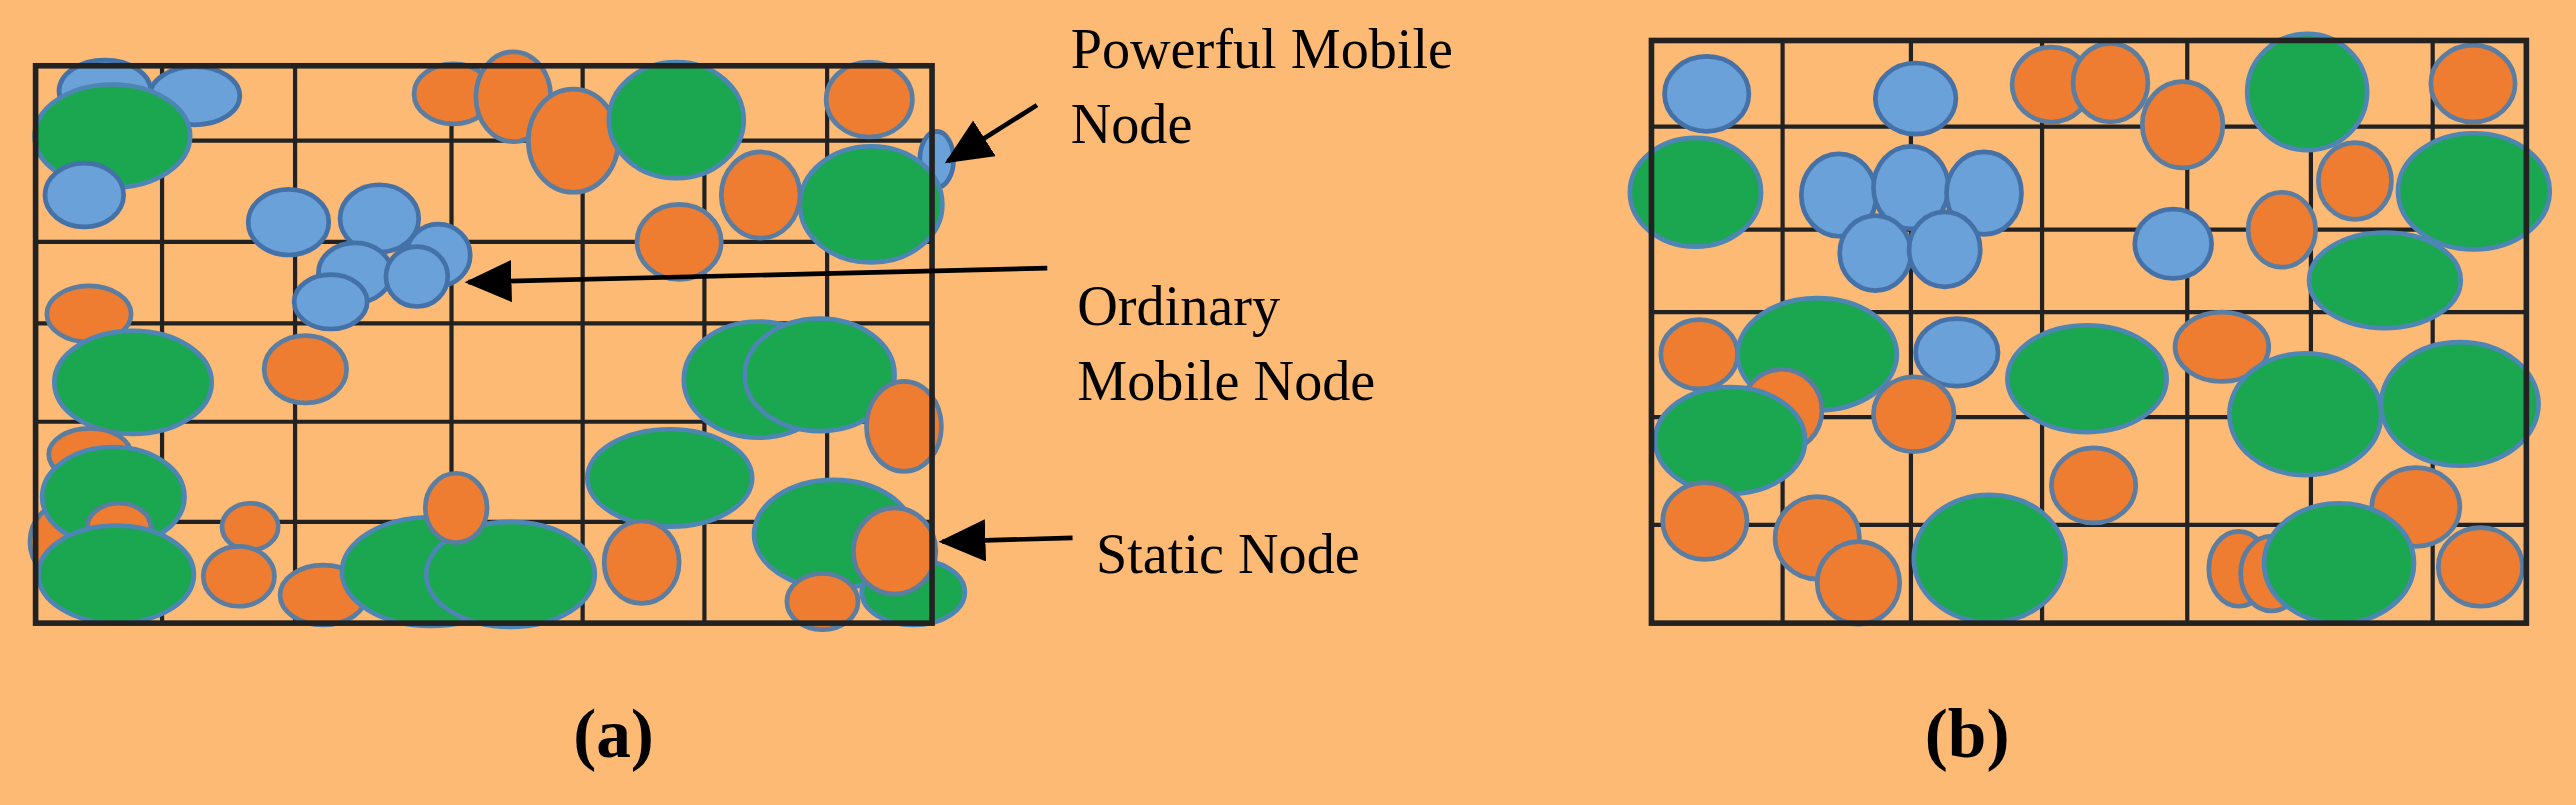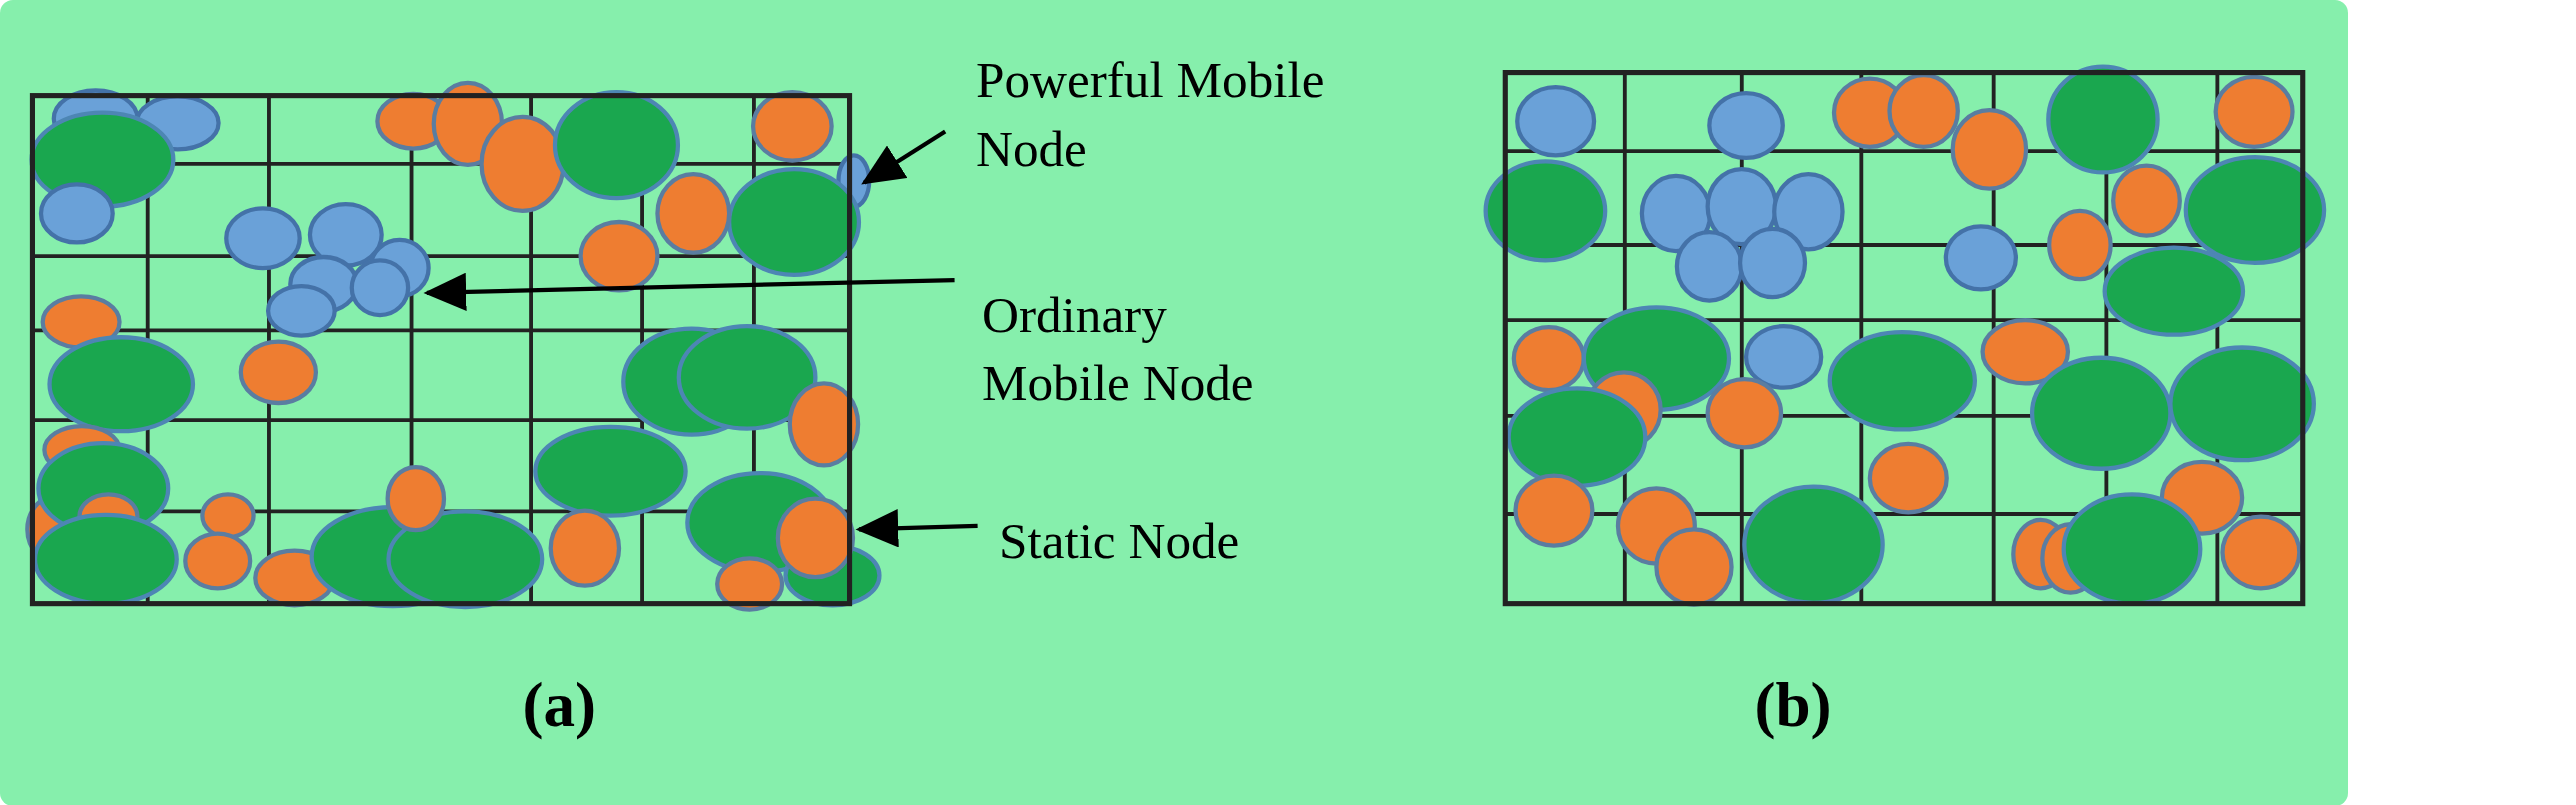--- a/index.html
+++ b/index.html
@@ -1,17 +1,17 @@
 <!DOCTYPE html>
 <html style="font-size:15px"><head>
 <meta charset="utf-8">
 <style>
   html,body{margin:0;padding:0;background:#ffffff;}
-  .stage{position:relative;width:2348px;height:806px;background:#86efac;overflow:hidden;
-         font-family:"Liberation Serif", serif;border-radius:13px;}
+  .stage{position:relative;width:2576px;height:806px;background:#fdba74;overflow:hidden;
+         font-family:"Liberation Serif", serif;}
   .stage svg{position:absolute;left:0;top:0;width:100%;height:100%;}
   text{fill:#000;}
   .legend-label{font-size:60px;}
   .caption{font-size:74px;font-weight:bold;}
 </style>
 </head>
 <body>
 
 <div class="stage">
   <svg id="fig" viewBox="0 0 2750 860">

